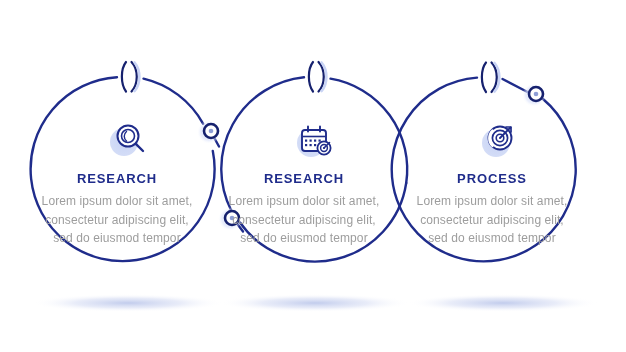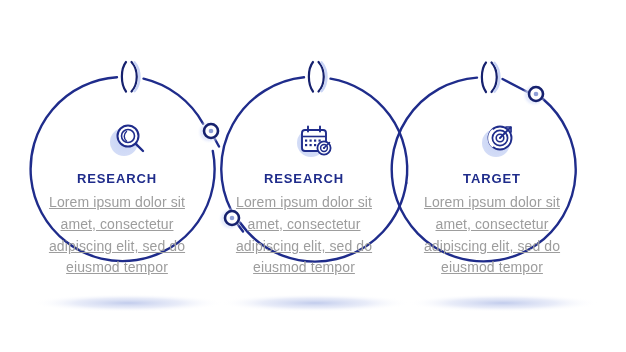--- a/index.html
+++ b/index.html
@@ -31,26 +31,25 @@
   }
   .step-title {
     font-size: 13px;
     font-weight: bold;
     letter-spacing: 0.9px;
     color: #1f2c8b;
     margin: 0 0 6px 0;
     line-height: 1.1;
   }
   .step-desc {
-    font-size: 14px;
+    font-size: 12px;
     color: #9d9d9d;
     line-height: 1.55;
     margin: 0;
     letter-spacing: 0.1px;
-    text-decoration: underline;
   }
   .step-1 { left: 37px;  top: 172px; }
   .step-2 { left: 224px; top: 172px; }
   .step-3 { left: 412px; top: 172px; }
 </style>
 </head>
 <body>
 
 <div id="infographic">
 
@@ -182,17 +181,17 @@
     <p class="step-title">RESEARCH</p>
     <p class="step-desc">Lorem ipsum dolor sit amet, consectetur adipiscing elit, sed do eiusmod tempor</p>
   </div>
 
   <div class="step-text step-2">
     <p class="step-title">RESEARCH</p>
     <p class="step-desc">Lorem ipsum dolor sit amet, consectetur adipiscing elit, sed do eiusmod tempor</p>
   </div>
 
   <div class="step-text step-3">
-    <p class="step-title">TARGET</p>
+    <p class="step-title">PROCESS</p>
     <p class="step-desc">Lorem ipsum dolor sit amet, consectetur adipiscing elit, sed do eiusmod tempor</p>
   </div>
 
 </div>
 
 </body></html>

